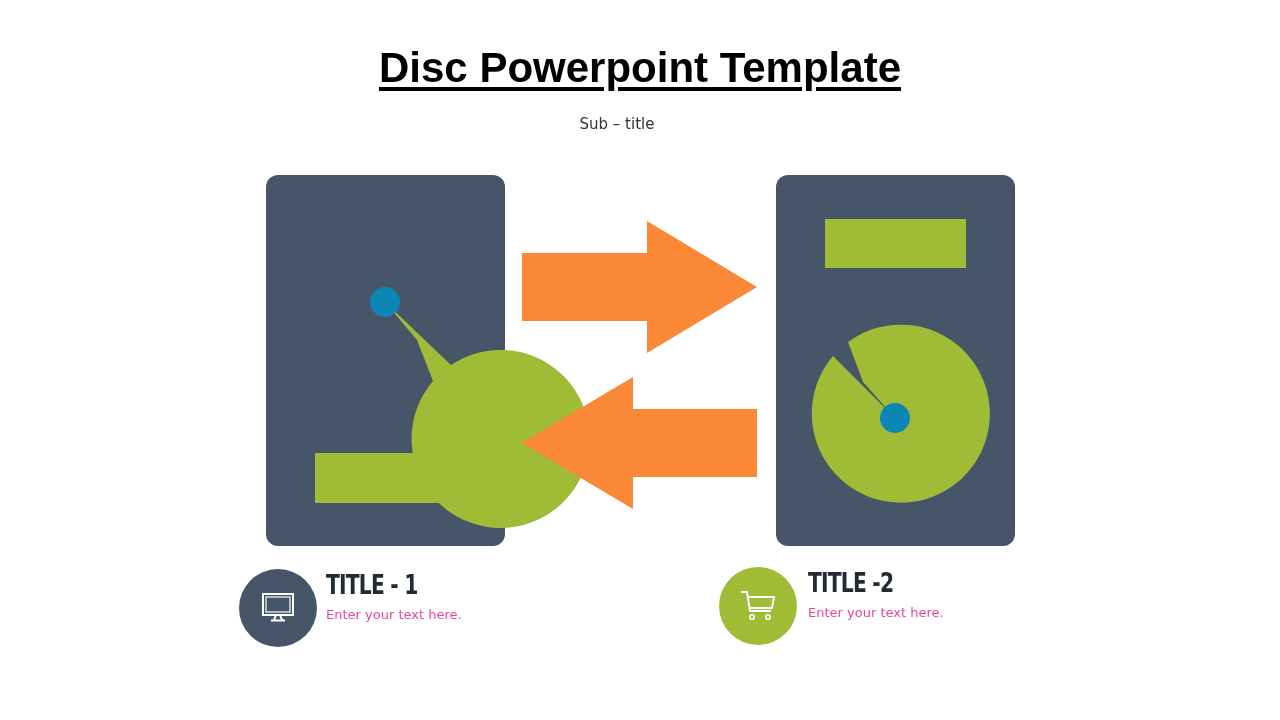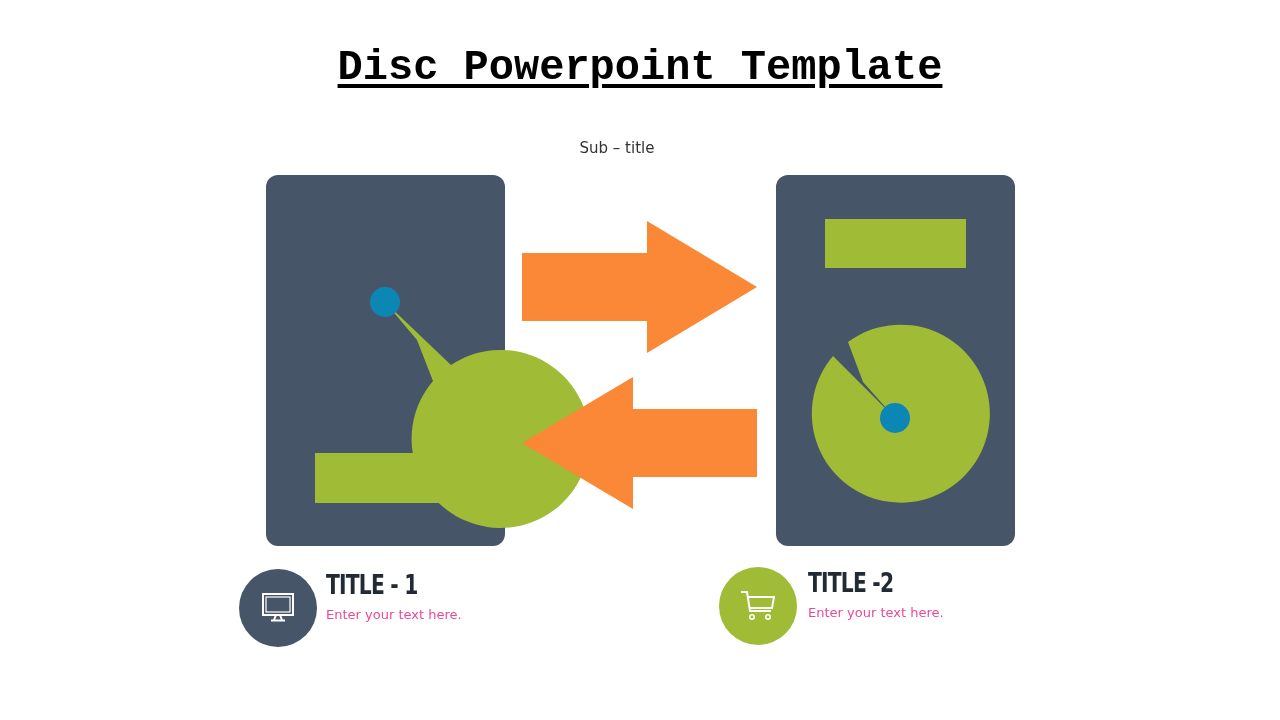--- a/index.html
+++ b/index.html
@@ -1,19 +1,19 @@
 <!DOCTYPE html>
 <html><head>
 <meta charset="utf-8">
 <style>
   html, body { margin:0; padding:0; background:#ffffff; }
   body { width:1280px; height:720px; position:relative; overflow:hidden; font-family:"Liberation Sans", sans-serif; }
-  .title { position:absolute; left:0; width:1280px; top:44px; text-align:center; font-family:Liberation Mono, monospace; font-weight:bold; font-size:42px; color:#000; }
+  .title { position:absolute; left:0; width:1280px; top:44px; text-align:center; font-family:Liberation Sans, sans-serif; font-weight:bold; font-size:42px; color:#000; }
   .title span { text-decoration:underline; text-decoration-thickness:4px; text-underline-offset:5px; }
-  .subtitle { position:absolute; left:0; width:1234px; top:115px; text-align:center; font-family:"DejaVu Sans", sans-serif; font-size:15px; color:#333;margin-top:24px; }
+  .subtitle { position:absolute; left:0; width:1234px; top:115px; text-align:center; font-family:"DejaVu Sans", sans-serif; font-size:15px; color:#333; }
   svg.graphic { position:absolute; left:0; top:0; }
   .icon-circle { position:absolute; width:78px; height:78px; border-radius:50%; display:flex; align-items:center; justify-content:center; }
   .label-title { position:absolute; font-family:"DejaVu Sans", sans-serif; font-weight:bold; font-size:26px; color:#222a35; letter-spacing:-1px; transform:scaleX(0.78); transform-origin:left center; }
   .label-text { position:absolute; font-family:"DejaVu Sans", sans-serif; font-size:13px; color:#ec4899; }
 </style>
 </head>
 <body>
 
 <div class="title"><span>Disc Powerpoint Template</span></div>
 <div class="subtitle">Sub – title</div>

